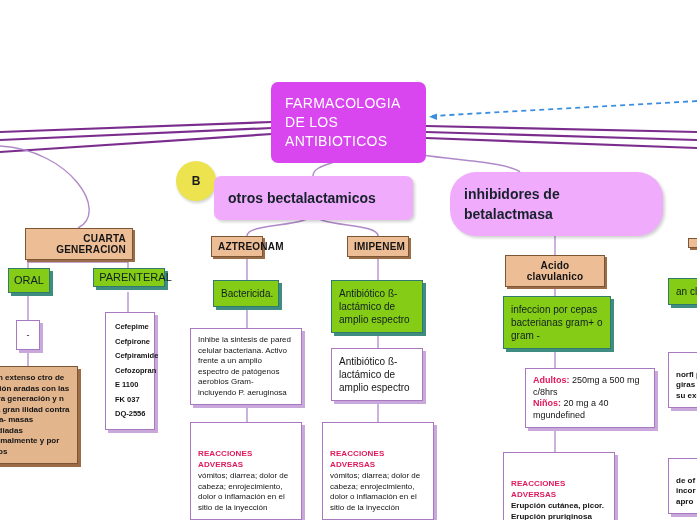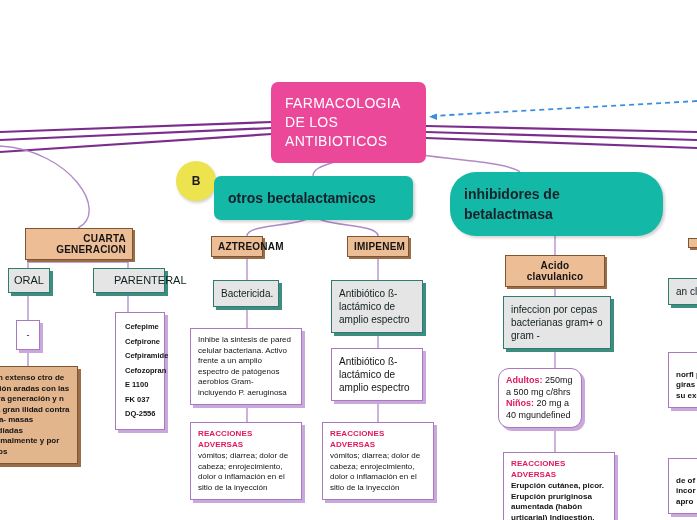--- a/index.html
+++ b/index.html
@@ -10,32 +10,32 @@
     overflow:hidden;
     position:relative;
   }
   #canvas{position:absolute;left:0;top:0;width:697px;height:520px;}
   #lines{position:absolute;left:0;top:0;width:697px;height:520px;pointer-events:none;}
 
   .node{position:absolute;box-sizing:border-box;}
 
   
   .root{
-    background:#ec4899;
+    background:#d946ef;
     border-radius:7px;
     color:#ffffff;
     font-size:14px;
     line-height:19px;
     padding:12px 14px;
     letter-spacing:.3px;
   }
 
   
   .branch{
-    background:#14b8a6;
+    background:#f0abfc;
     border-radius:7px;
     color:#17212b;
     font-weight:bold;
     font-size:14px;
     line-height:20px;
     padding:12px 14px;
     box-shadow:2px 2px 3px rgba(0,0,0,.18);
   }
 
   
@@ -57,42 +57,42 @@
     font-size:9px;
     text-align:center;
     padding:4px 6px;
     box-shadow:2px 2px 0 #9a6c48;
     letter-spacing:.2px;
   }
   .tan.big{font-size:10px;}
 
   
   .teal{
-    background:#e5e5e5;
+    background:#84cc16;
     border:1px solid #2f7b70;
     color:#102020;
     font-size:10px;
     line-height:13px;
     padding:6px 7px;
     box-shadow:3px 3px 0 #3f8d81;
   }
   .teal.center{text-align:center;font-size:11px;}
 
   
   .white{
     background:#ffffff;
     border:1px solid #a878c0;
     color:#141414;
     font-size:8px;
     line-height:10.5px;
     padding:6px 7px;
     box-shadow:3px 3px 0 #c9a8dc;
   }
   .white.plain{font-size:10px;line-height:13px;}
-  .ra-title{color:#e0185c;font-weight:bold;display:block;margin-bottom:1px;letter-spacing:.1px;}
+  .ra-title{color:#e0185c;font-weight:bold;display:block;margin-bottom:1px;letter-spacing:.1px;margin-top:20px;}
   .k-pink{color:#e0185c;font-weight:bold;}
   .k-purple{color:#9b3fd0;font-weight:bold;padding-left:40px;}
 
   
   .tanpara{
     background:#e3b58d;
     border:1px solid #7c5535;
     color:#141414;
     font-weight:bold;
     font-size:8px;
@@ -190,29 +190,29 @@
   </div>
 
   <div class="node tan big" style="left:25px;top:228px;width:108px;text-align:right;">
     <span>CUARTA GENERACION</span>
   </div>
 
   <div class="node teal center" style="left:8px;top:268px;width:42px;height:25px;display:flex;align-items:center;justify-content:center;">
     <span>ORAL</span>
   </div>
 
-  <div class="node teal center" style="left:93px;top:268px;width:72px;height:25px;display:flex;align-items:center;padding-left:20px;">
+  <div class="node teal center" style="left:93px;top:268px;width:72px;height:19px;display:flex;align-items:center;justify-content:center;padding-left:20px;">
     <span>PARENTERAL</span>
   </div>
 
   <div class="node tiny" style="left:16px;top:320px;width:24px;height:30px;">
     <span>-</span>
   </div>
 
-  <div class="node druglist" style="left:105px;top:312px;width:50px;margin-left:10px;">
+  <div class="node druglist" style="left:105px;top:312px;width:50px;">
     <div>Cefepime</div>
     <div>Cefpirone</div>
     <div>Cefpiramide</div>
     <div>Cefozopran</div>
     <div>E 1100</div>
     <div>FK 037</div>
     <div>DQ-2556</div>
   </div>
 
   <div class="node tanpara" style="left:-22px;top:366px;width:100px;">
@@ -254,21 +254,21 @@
   </div>
 
   <div class="node tan big" style="left:505px;top:255px;width:100px;">
     <span>Acido clavulanico</span>
   </div>
 
   <div class="node teal" style="left:503px;top:296px;width:108px;">
     <span>infeccion por cepas bacterianas gram+ o gram -</span>
   </div>
 
-  <div class="node white plain" style="left:498px;top:368px;width:84px;font-size:9px;line-height:11.5px;border-radius:11px;">
+  <div class="node white plain" style="left:525px;top:368px;width:130px;font-size:9px;line-height:11.5px;">
     <span class="k-pink">Adultos:</span>
     <span>250mg a 500 mg c/8hrs</span><br>
     <span class="k-pink">Niños:</span>
     <span>20 mg a 40 mgundefined</span>
   </div>
 
   <div class="node white" style="left:503px;top:452px;width:112px;font-weight:bold;">
     <span class="ra-title">REACCIONES ADVERSAS</span>
     <span>Erupción cutánea, picor. Erupción pruriginosa aumentada (habón urticarial) Indigestión. Mareos. Dolor de cabeza.</span>
   </div>

